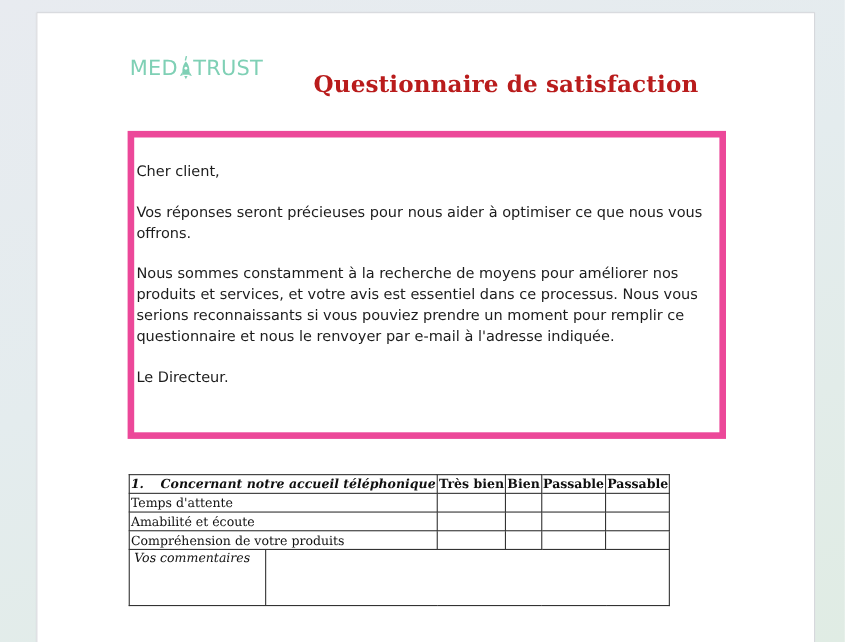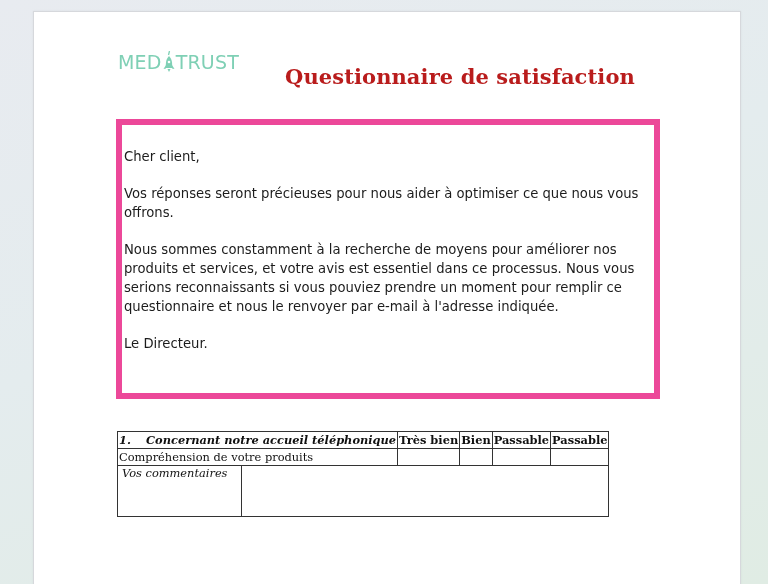--- a/index.html
+++ b/index.html
@@ -121,20 +121,34 @@
     </colgroup>
     <tbody>
         <tr>
       <th class="section"><span class="num">1.</span><span>Concernant notre accueil téléphonique</span></th>
       <th>Très bien</th>
       <th>Bien</th>
       <th>Passable</th>
       <th>Passable</th>
     </tr>
     <tr>
+      <td class="label">Temps d'attente</td>
+      <td></td>
+      <td></td>
+      <td></td>
+      <td></td>
+    </tr>
+    <tr>
+      <td class="label">Amabilité et écoute</td>
+      <td></td>
+      <td></td>
+      <td></td>
+      <td></td>
+    </tr>
+    <tr>
       <td class="label">Compréhension de votre produits</td>
       <td></td>
       <td></td>
       <td></td>
       <td></td>
     </tr>
     <tr class="comments">
           <td colspan="5" style="padding: 0px; height: 50px;">
             <div style="display: flex; height: 100%; min-height: 50px;">
               <div style="width: 124px; border-right: 1.3px solid rgb(51, 51, 51); font-style: italic; padding: 0px 4px;">Vos commentaires</div>

